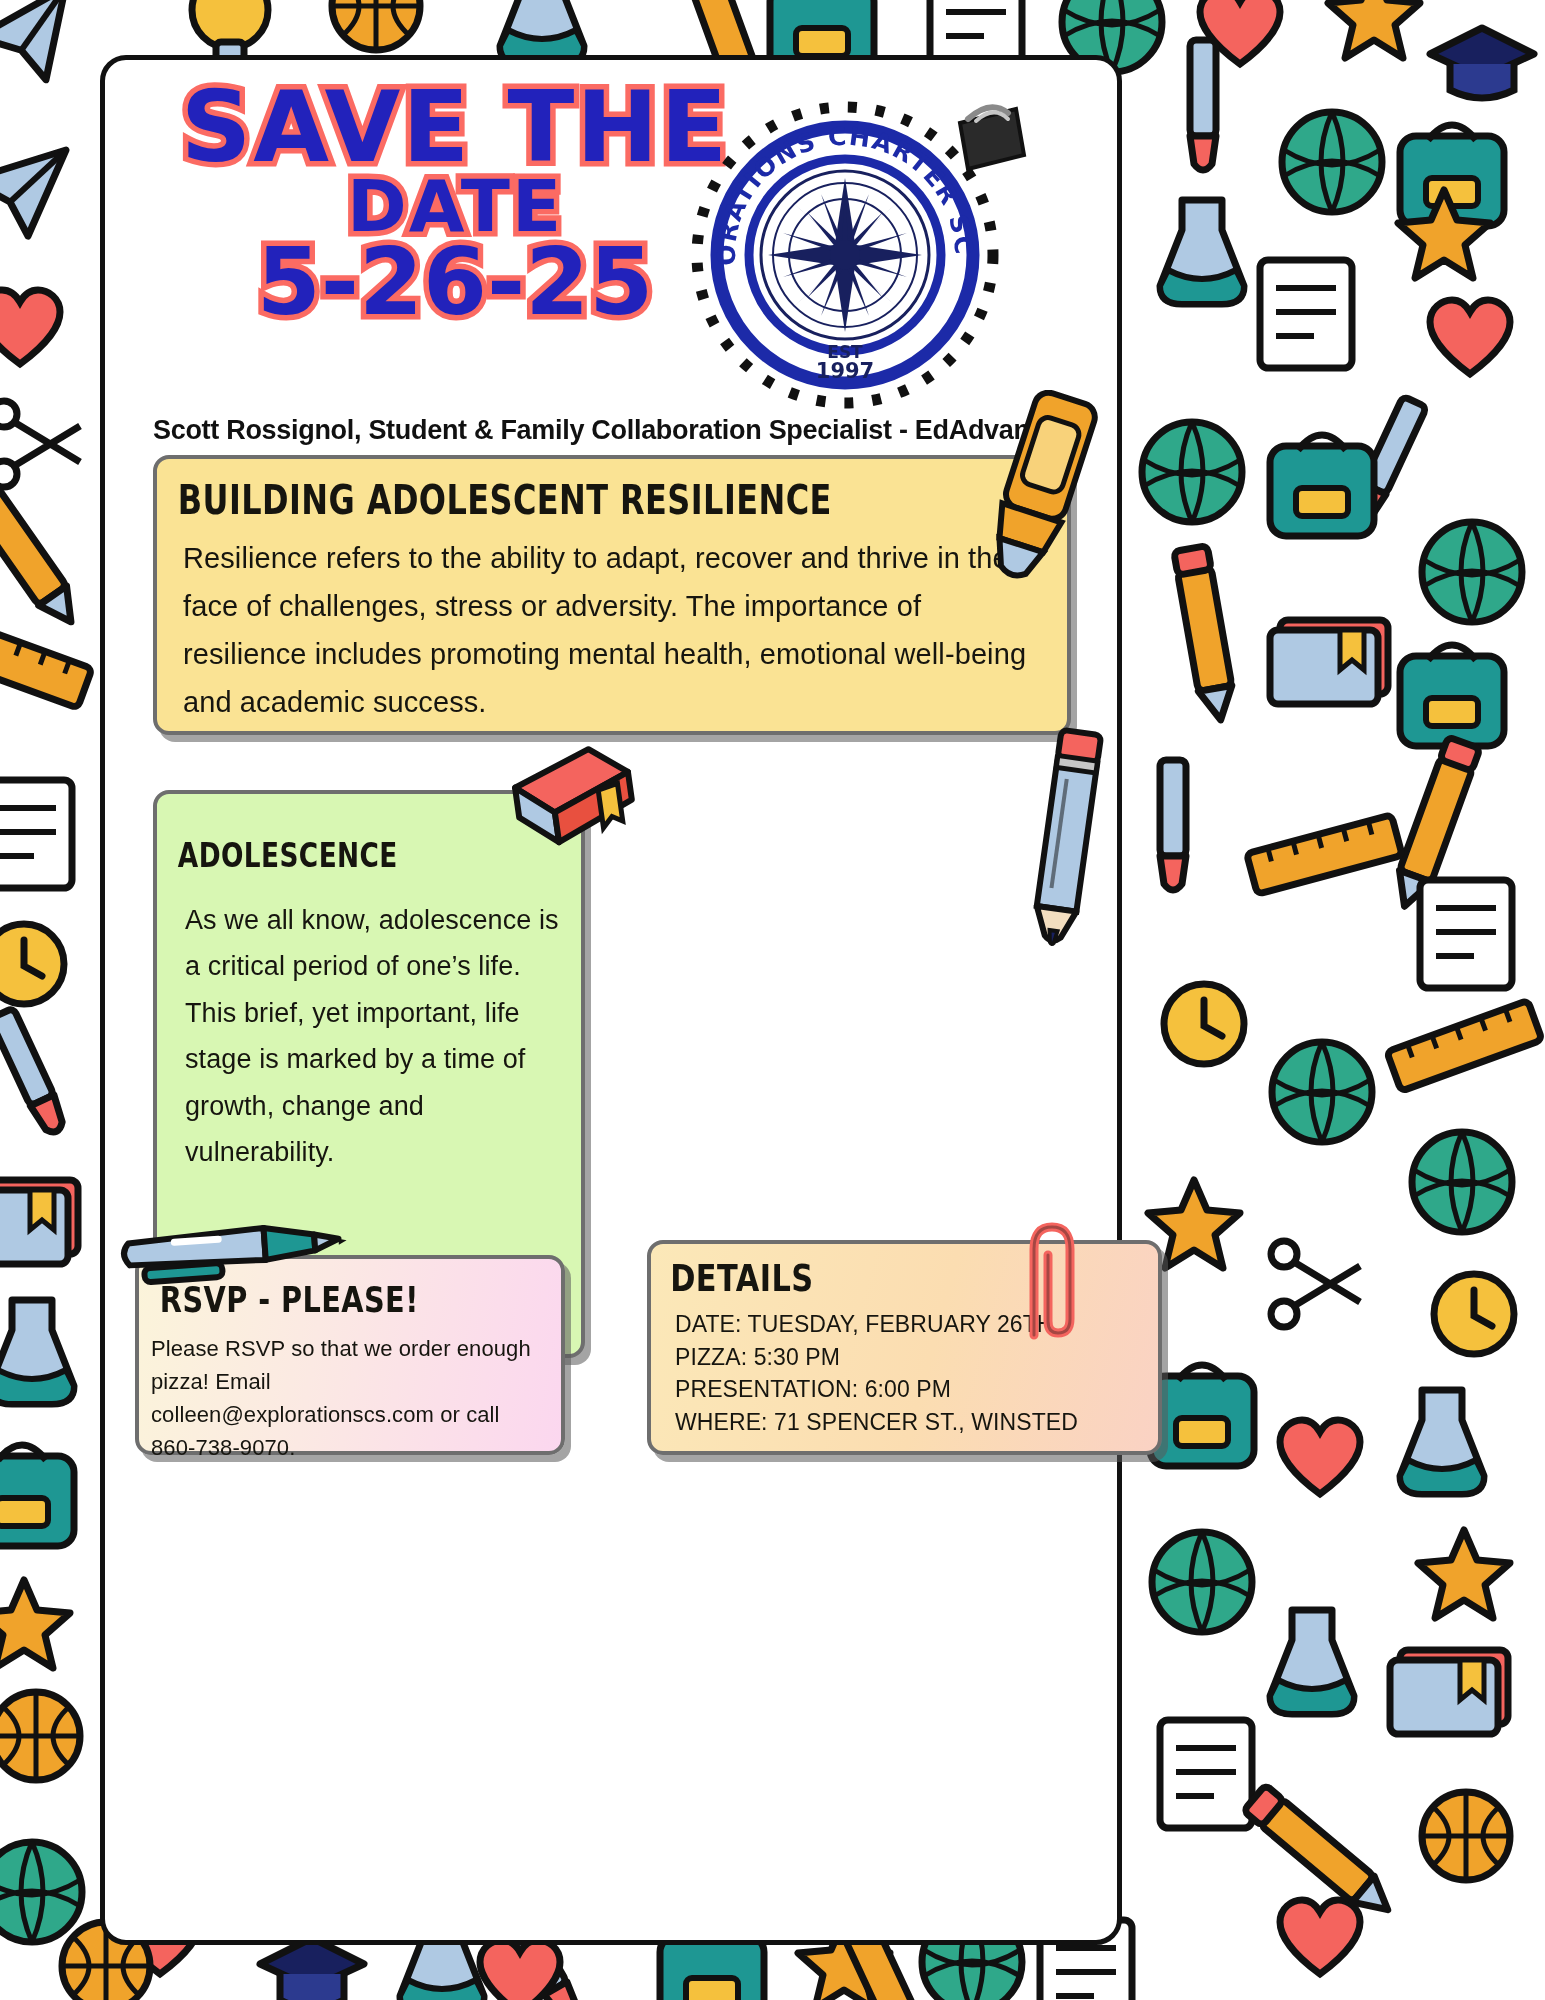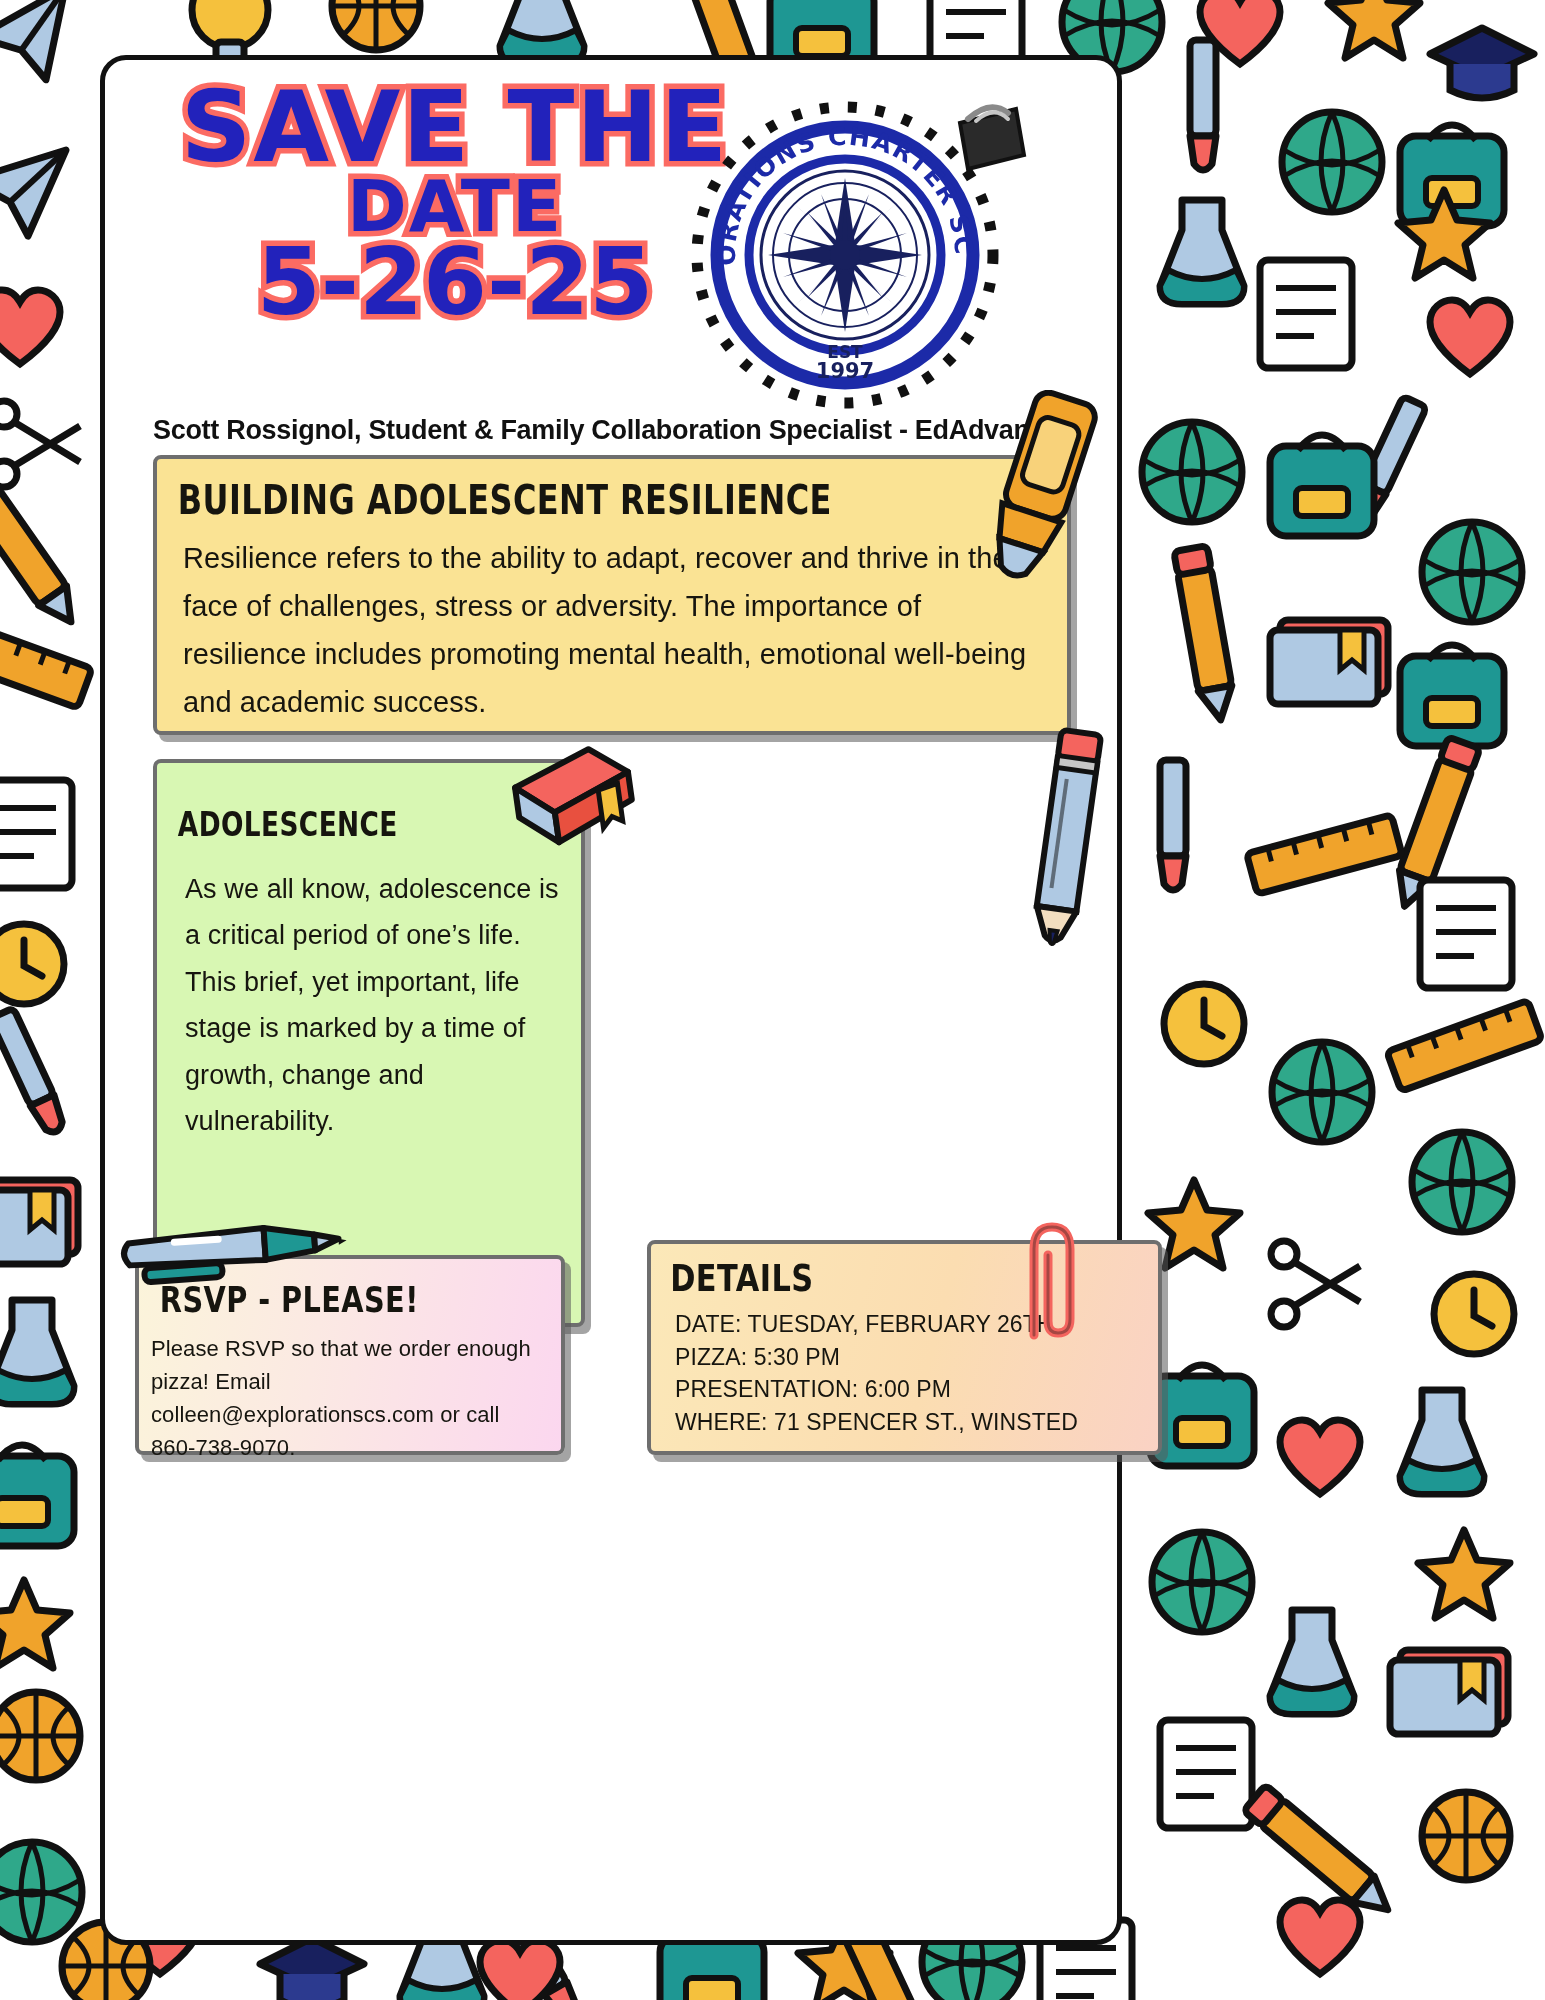--- a/index.html
+++ b/index.html
@@ -89,21 +89,21 @@
     color: #111111;
     letter-spacing: -0.3px;
     z-index: 7;
     white-space: nowrap;
   }
 
   
   .box {
     position: absolute;
     border: 4px solid #6E6E6E;
-    border-radius: 8px;
+    border-radius: 16px;
     box-shadow: 6px 7px 0 rgba(90,90,90,0.55);
     z-index: 6;
   }
   .box-head {
     font-family: "DejaVu Sans", sans-serif;
     font-weight: 700;
     color: #16150F;
     letter-spacing: 0.5px;
     transform: scaleX(0.80);
     transform-origin: left center;
@@ -126,21 +126,21 @@
   #box-resilience .box-head { font-size: 40px; padding: 18px 0 0 26px; }
   #box-resilience .box-body {
     font-size: 29px;
     line-height: 1.65;
     padding: 12px 30px 0 26px;
   }
 
   
   #box-adolescence {
     left: 48px;
-    top: 699px;
+    top: 730px;
     width: 432px;
     height: 568px;
     background: #D8F7B3;
   }
   #box-adolescence .box-head { font-size: 33px; padding: 42px 0 0 26px; }
   #box-adolescence .box-body {
     font-size: 27px;
     line-height: 1.72;
     padding: 22px 22px 0 28px;
   }

